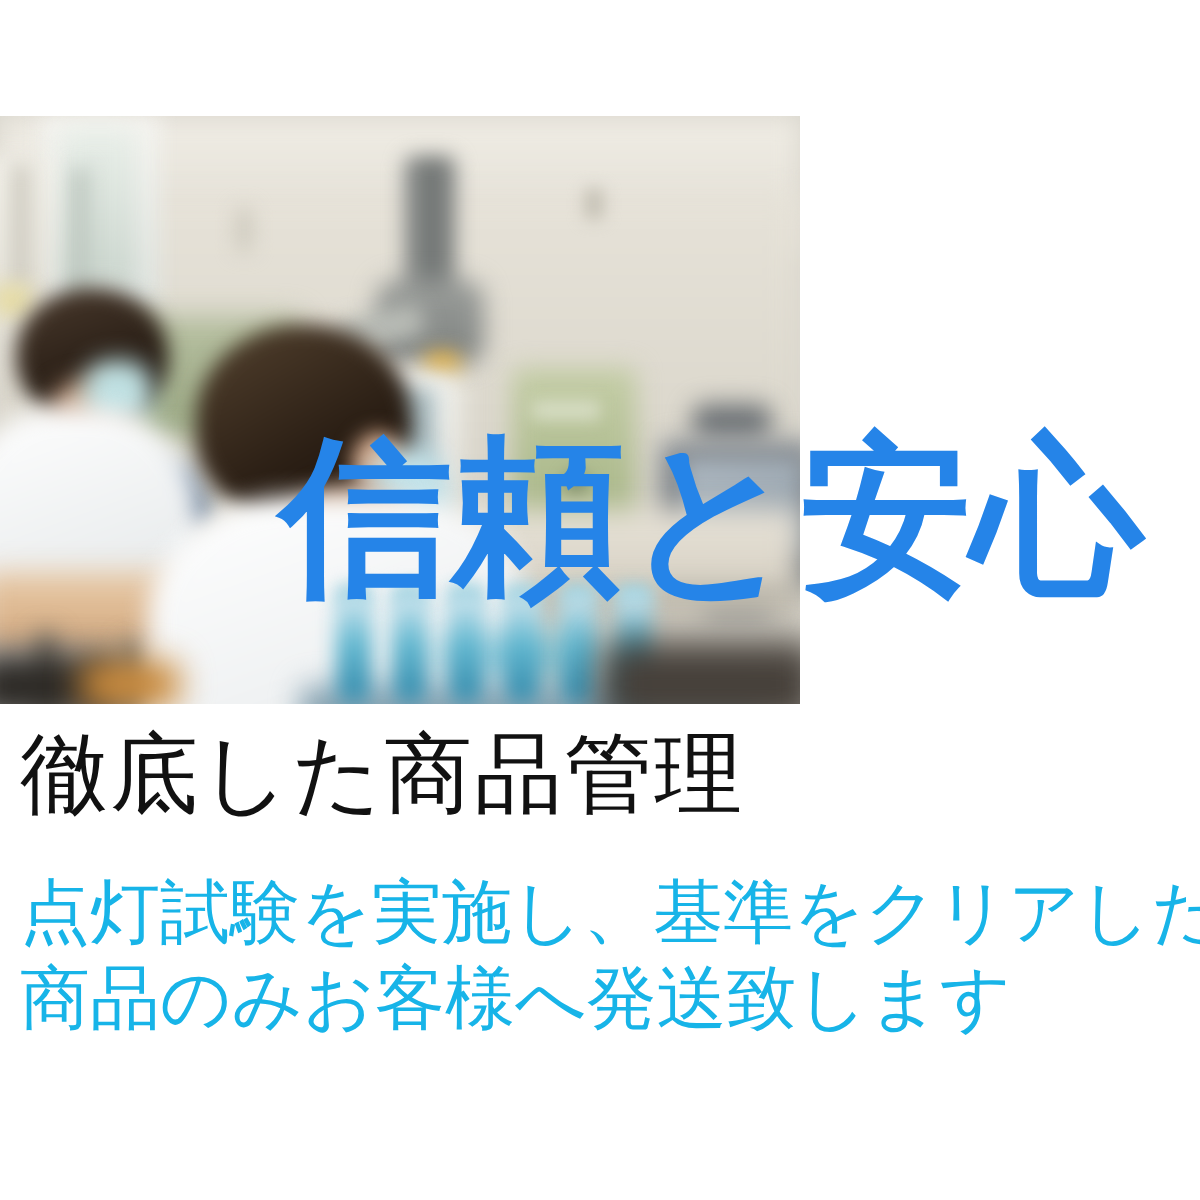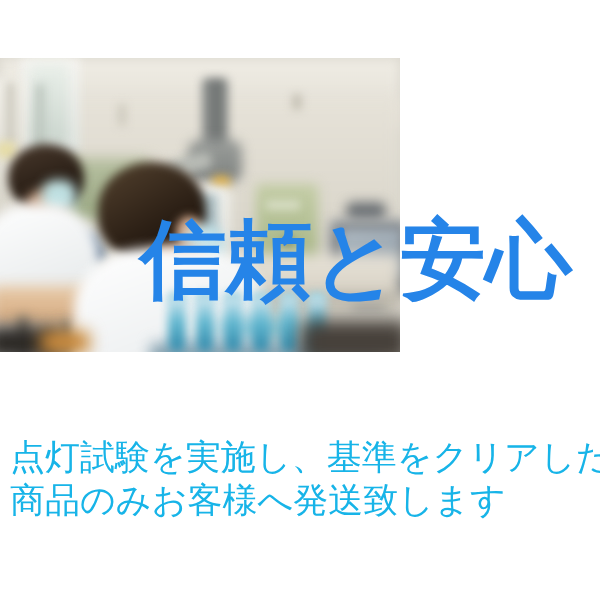--- a/index.html
+++ b/index.html
@@ -443,19 +443,20 @@
     <div class="ph vial" style="left:280px"></div>
     <div class="ph vial-cap" style="left:308px"></div>
     <div class="ph vial" style="left:308px"></div>
     <div class="ph dark-lower-left"></div>
     <div class="ph orange-lower"></div>
     <div class="ph dark-right-lower"></div>
   </div>
 
   <div id="headline">信頼と安心</div>
 
+  <div id="subtitle">徹底した商品管理</div>
 
   <div id="body-lines">
     <span class="body-line">点灯試験を実施し、基準をクリアした</span>
     <span class="body-line">商品のみお客様へ発送致します</span>
   </div>
 
 </div>
 
 </body></html>

